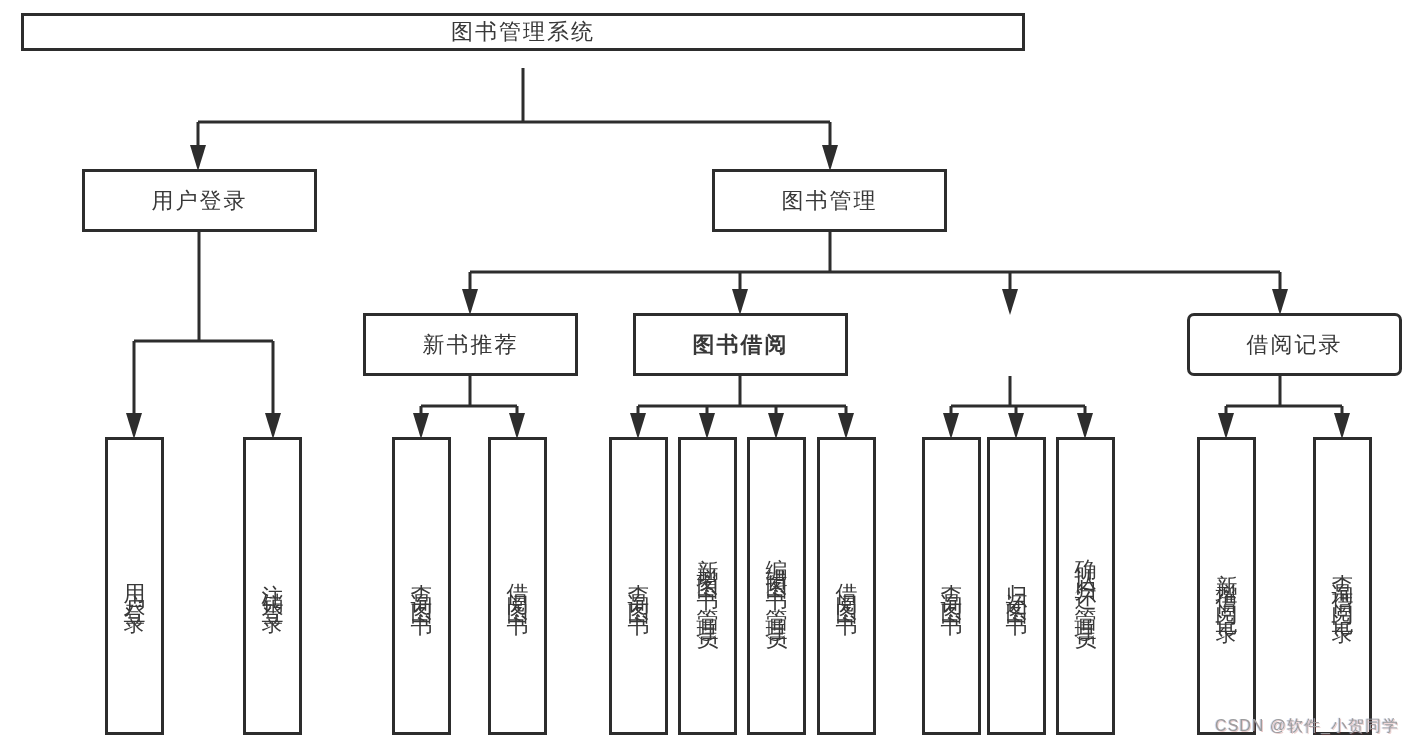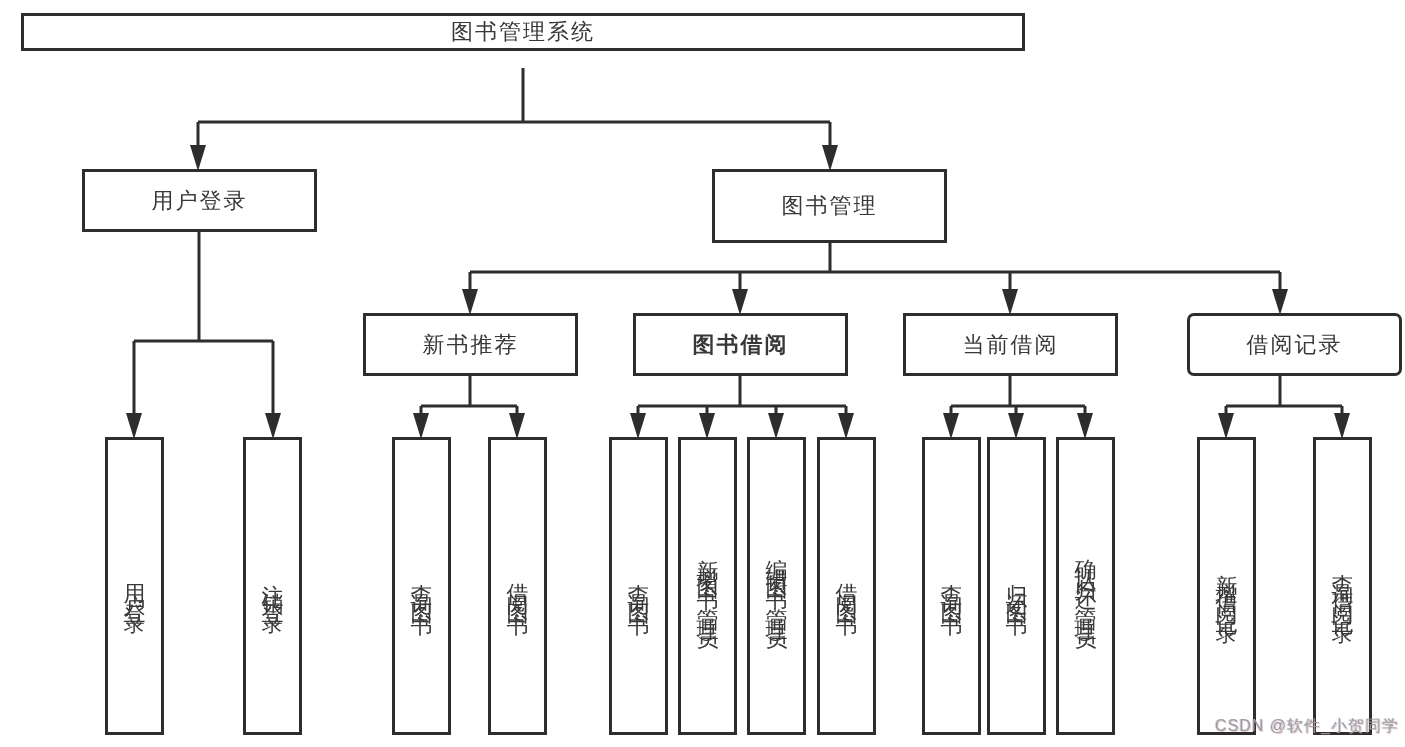--- a/index.html
+++ b/index.html
@@ -19,21 +19,21 @@
     display:flex;align-items:center;justify-content:center;
     color:#383838;
     font-size:22px;
     letter-spacing:2px;
     white-space:nowrap;
   }
   
   #root{left:21px;top:13px;width:1004px;height:38px;}
   
   #l2-user{left:82px;top:169px;width:235px;height:63px;}
-  #l2-book{left:712px;top:169px;width:235px;height:74px;}
+  #l2-book{left:712px;top:169px;width:235px;height:63px;}
   
   .l3{top:313px;width:215px;height:63px;}
   #l3-newbook{left:363px;text-align:right;}
   #l3-borrow{left:633px;font-weight:bold;}
   #l3-current{left:903px;}
   #l3-records{left:1187px;border-radius:7px;}
   
   .leaf{top:437px;width:59px;height:298px;}
   .leaf .vtxt{
     writing-mode:vertical-rl;
@@ -145,23 +145,20 @@
   <div id="l2-book" class="node">
     <span>图书管理</span>
   </div>
 
   <div id="l3-newbook" class="node l3">
     <span>新书推荐</span>
   </div>
   <div id="l3-borrow" class="node l3">
     <span>图书借阅</span>
   </div>
-  <div id="l3-current" class="node l3">
-    <span>当前借阅</span>
-  </div>
   <div id="l3-records" class="node l3">
     <span>借阅记录</span>
   </div>
 
   <div id="lf-login" class="node leaf">
     <span class="vtxt">用户登录</span>
   </div>
   <div id="lf-logout" class="node leaf">
     <span class="vtxt">注销登录</span>
   </div>

